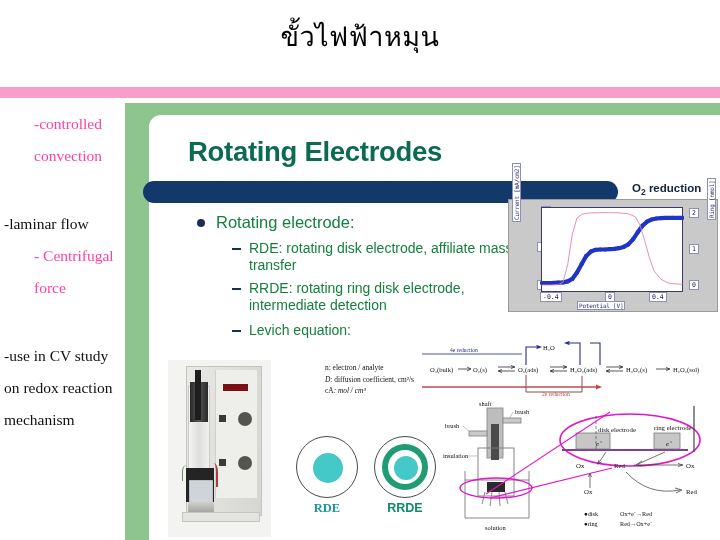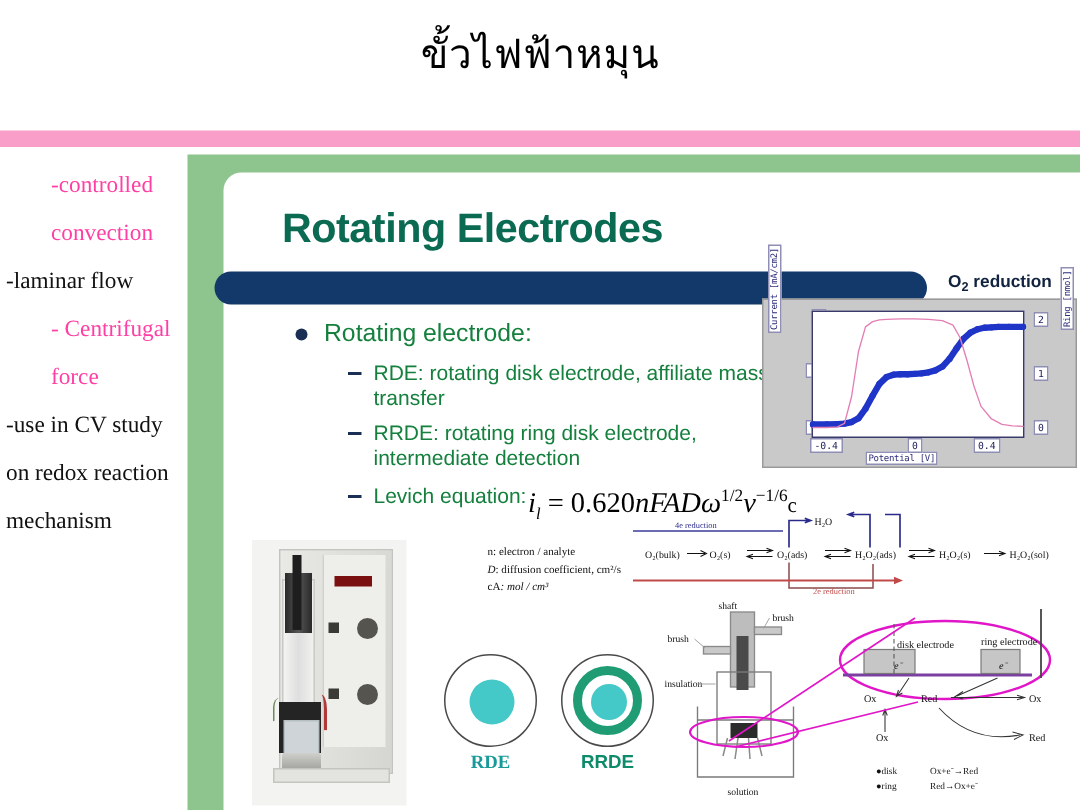--- a/index.html
+++ b/index.html
@@ -25,21 +25,21 @@
   }
 
   
   .notes {
     position: absolute; left: 4px; top: 108px; width: 122px;
     font-family: "Liberation Serif", serif;
     font-size: 15.5px; line-height: 32px;
   }
   .note { display: block; white-space: normal; }
   .note.pink { color: #ff3fa4; margin-left: 30px; }
-  .note.dark { color: #111111; }
+  .note.dark { color: #111111; margin-top: 36px; }
 
   
   .green-panel {
     position: absolute; left: 125px; top: 103px; width: 595px; height: 437px;
     background: #8ec48e;
   }
   .white-card {
     position: absolute; left: 149px; top: 115px; width: 571px; height: 425px;
     background: #ffffff; border-top-left-radius: 12px;
   }
@@ -207,23 +207,20 @@
   <div class="navy-bar"></div>
   <div class="o2-red-label"><span>O</span><sub>2</sub><span> reduction</span></div>
 
   <div class="bullets">
     <div class="b1">Rotating electrode:</div>
     <div class="b2">RDE: rotating disk electrode, affiliate mass transfer</div>
     <div class="b2">RRDE: rotating ring disk electrode, intermediate detection</div>
     <div class="b2 levich">Levich equation:</div>
   </div>
 
-  <div class="levich-eq">
-    <i>i</i><sub style="font-size:11px"><i>l</i></sub><span> = 0.620</span><i>nFAD</i><i>ω</i><sup>1/2</sup><i>v</i><sup>−1/6</sup><span class="sub-c">c</span>
-  </div>
 
   <div class="chart-box">
     <div class="ax-title ax-y-left">Current [mA/cm2]</div>
     <div class="ax-title ax-y-right">Ring [nmol]</div>
     <div class="ax-title ax-x">Potential [V]</div>
 
     <div class="tick chart-ytick-l" style="top:6px;">0</div>
     <div class="tick chart-ytick-l" style="top:42px;">-1</div>
     <div class="tick chart-ytick-l" style="top:80px;">-2</div>
 

